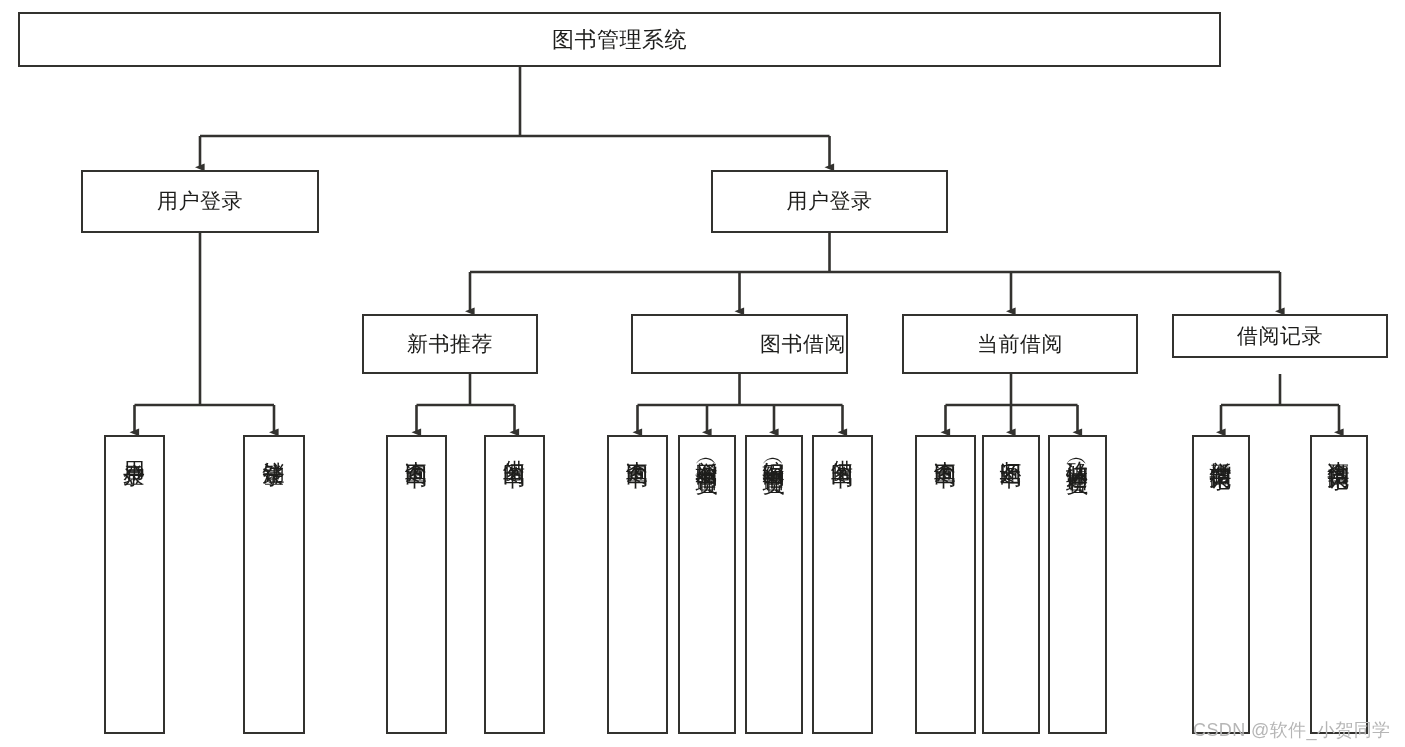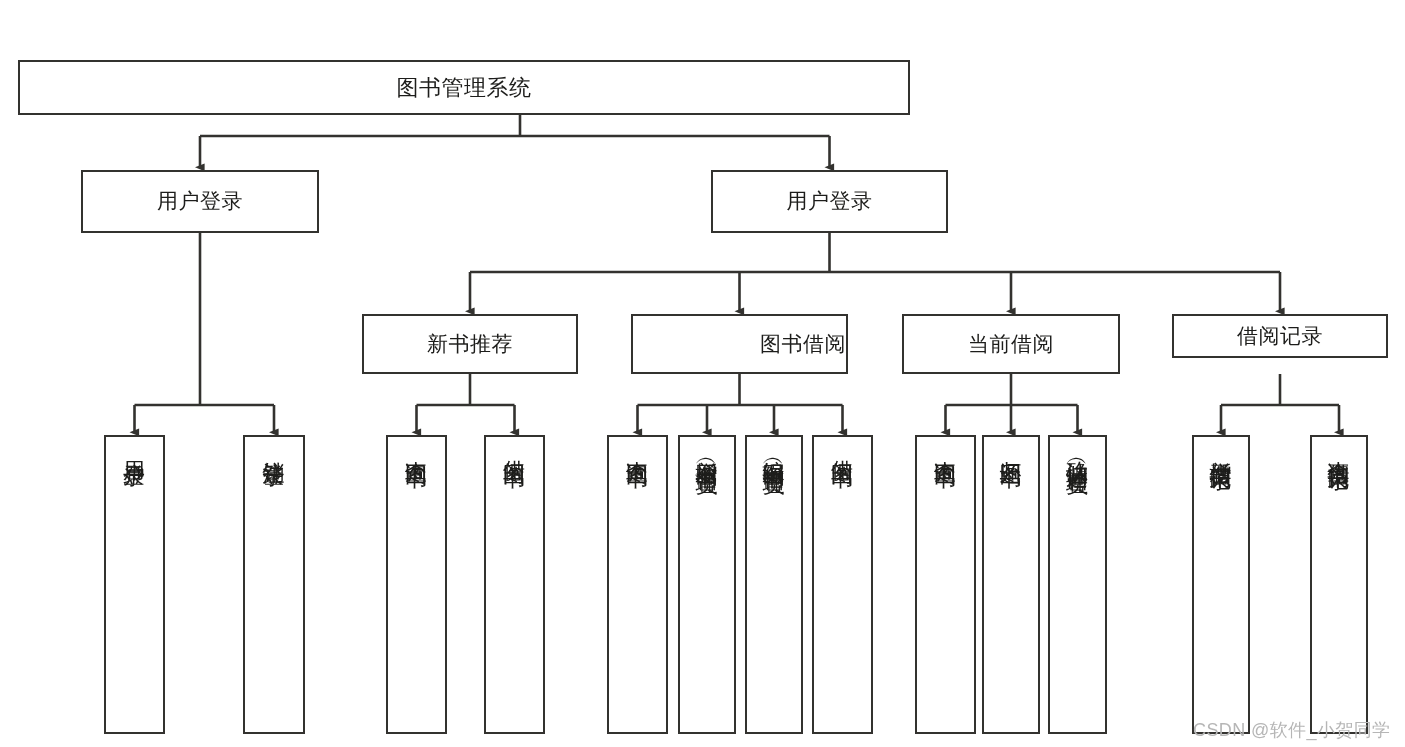--- a/index.html
+++ b/index.html
@@ -111,36 +111,36 @@
         <path d="M 1011 405 L 1011 432" marker-end="url(#arrowhead)"></path>
         <path d="M 1077.5 405 L 1077.5 432" marker-end="url(#arrowhead)"></path>
         <path d="M 1280 374 L 1280 405"></path>
         <path d="M 1221 405 L 1339 405"></path>
         <path d="M 1221 405 L 1221 432" marker-end="url(#arrowhead)"></path>
         <path d="M 1339 405 L 1339 432" marker-end="url(#arrowhead)"></path>
       </g>
   </svg>
 
   <div id="nodes">
-      <div class="node horiz root" style="left: 18px; top: 12px; width: 892px; height: 55px; margin-top: 48px;">
+      <div class="node horiz root" style="left: 18px; top: 12px; width: 1203px; height: 55px;">
         <span class="label">图书管理系统</span>
       </div>
       <div class="node horiz" style="left: 81px; top: 170px; width: 238px; height: 63px;">
         <span class="label">用户登录</span>
       </div>
       <div class="node horiz" style="left: 711px; top: 170px; width: 237px; height: 63px;">
         <span class="label">用户登录</span>
       </div>
-      <div class="node horiz" style="left: 362px; top: 314px; width: 216px; height: 60px;">
+      <div class="node horiz" style="left: 362px; top: 314px; width: 176px; height: 60px;">
         <span class="label">新书推荐</span>
       </div>
       <div class="node horiz" style="left: 631px; top: 314px; width: 217px; height: 60px; justify-content: flex-end;">
         <span class="label">图书借阅</span>
       </div>
-      <div class="node horiz" style="left: 902px; top: 314px; width: 218px; height: 60px;">
+      <div class="node horiz" style="left: 902px; top: 314px; width: 236px; height: 60px;">
         <span class="label">当前借阅</span>
       </div>
       <div class="node horiz" style="left: 1172px; top: 314px; width: 216px; height: 44px;">
         <span class="label">借阅记录</span>
       </div>
       <div class="node vert" style="left: 104px; top: 435px; width: 61px; height: 299px;">
         <span class="label">用户登录</span>
       </div>
       <div class="node vert" style="left: 243px; top: 435px; width: 62px; height: 299px;">
         <span class="label">注销登录</span>

